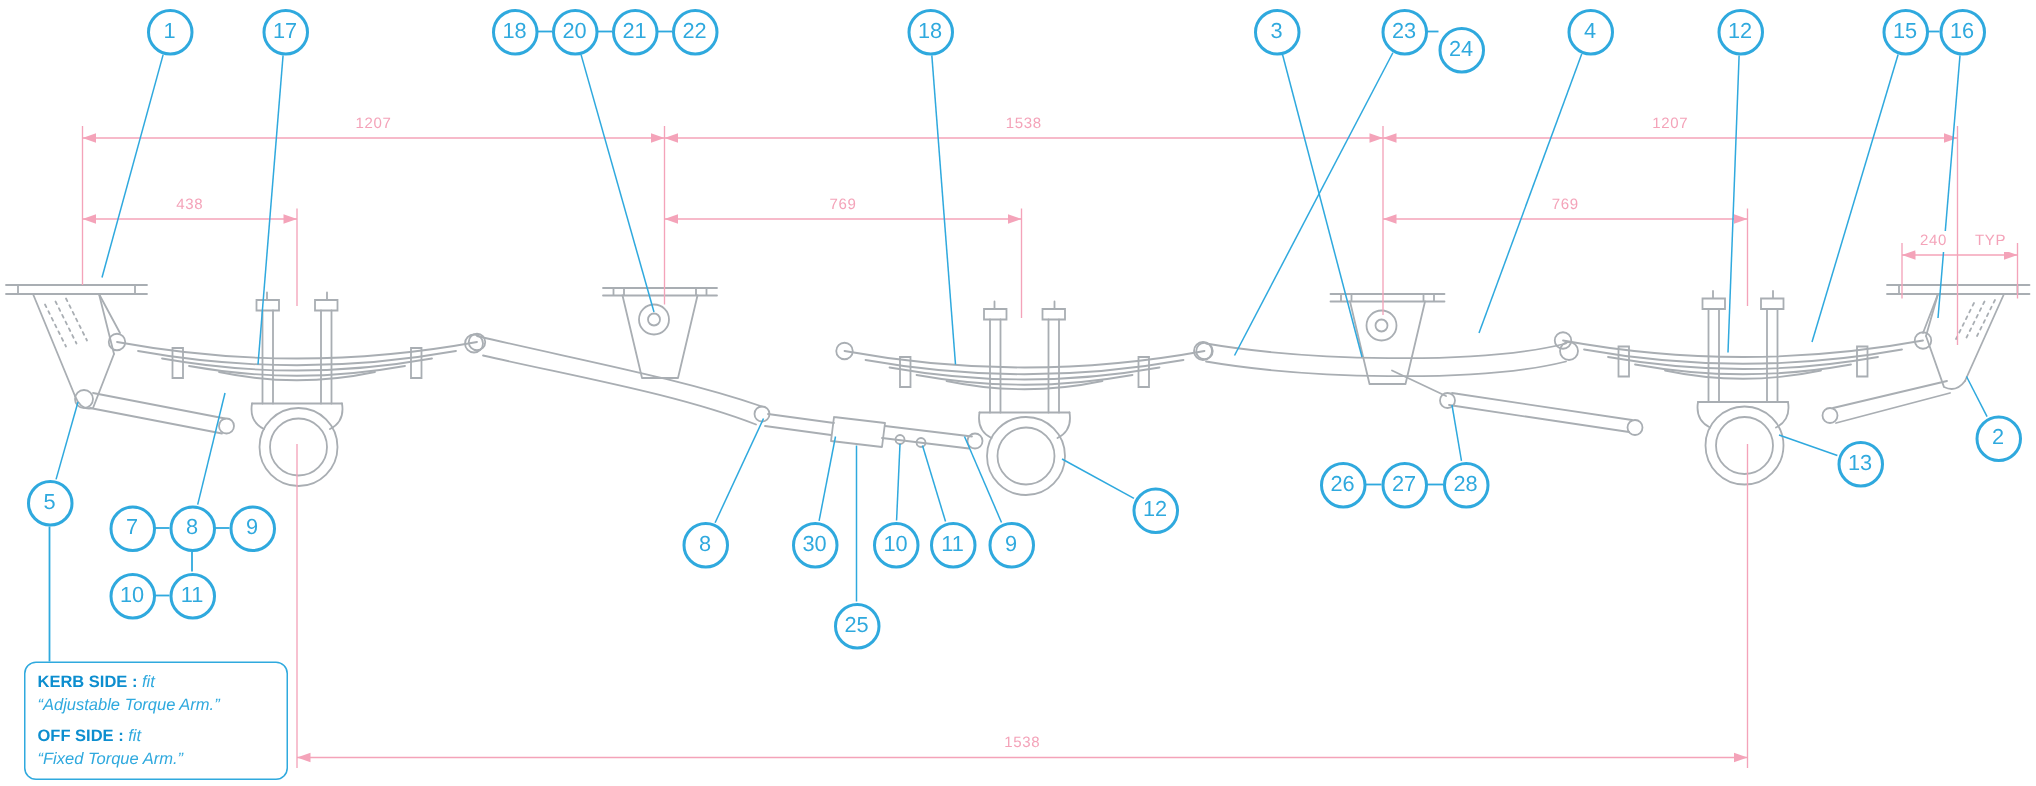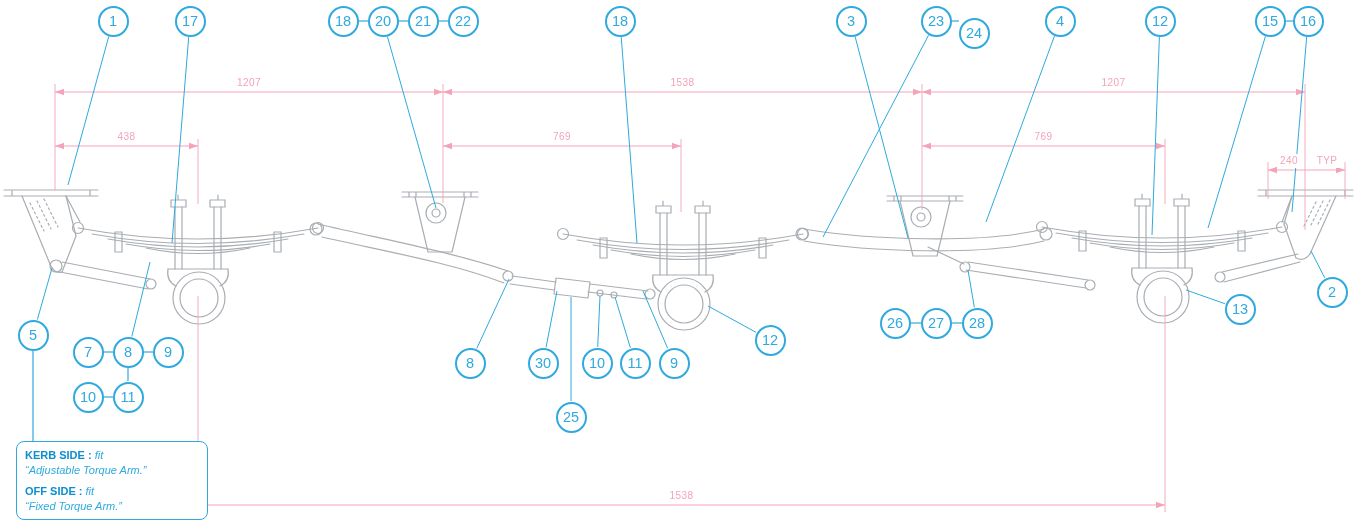--- a/index.html
+++ b/index.html
@@ -12,21 +12,21 @@
     position:absolute;width:31px;height:31px;box-sizing:border-box;
     border:2px solid var(--callout,#2fa9de);border-radius:50%;background:#fff;
     color:var(--callout,#2fa9de);display:flex;align-items:center;justify-content:center;
     font-size:14.5px;line-height:1;z-index:4;
   }
   .dim-label{
     position:absolute;transform:translateX(-50%);color:var(--dimension,#f4a3b9);
     background:#fff;font-size:10px;line-height:14px;padding:0 3px;z-index:3;letter-spacing:.4px;
   }
   .note-box{
-    position:absolute;left:16px;top:441px;width:192px;box-sizing:border-box;
+    position:absolute;left:16px;top:441px;width:176px;box-sizing:border-box;
     border:1.5px solid var(--callout,#2fa9de);border-radius:8px;background:#fff;
     padding:6px 8px;font-size:11px;line-height:1.35;z-index:4;
   }
   .note-bold{font-weight:700;font-style:normal;color:var(--note-bold,#0d8ecf);}
   .note-italic{font-style:italic;color:var(--note-italic,#2fa9de);}
   .note-row2{margin-bottom:6px;}
 </style>
 </head>
 <body>
 

